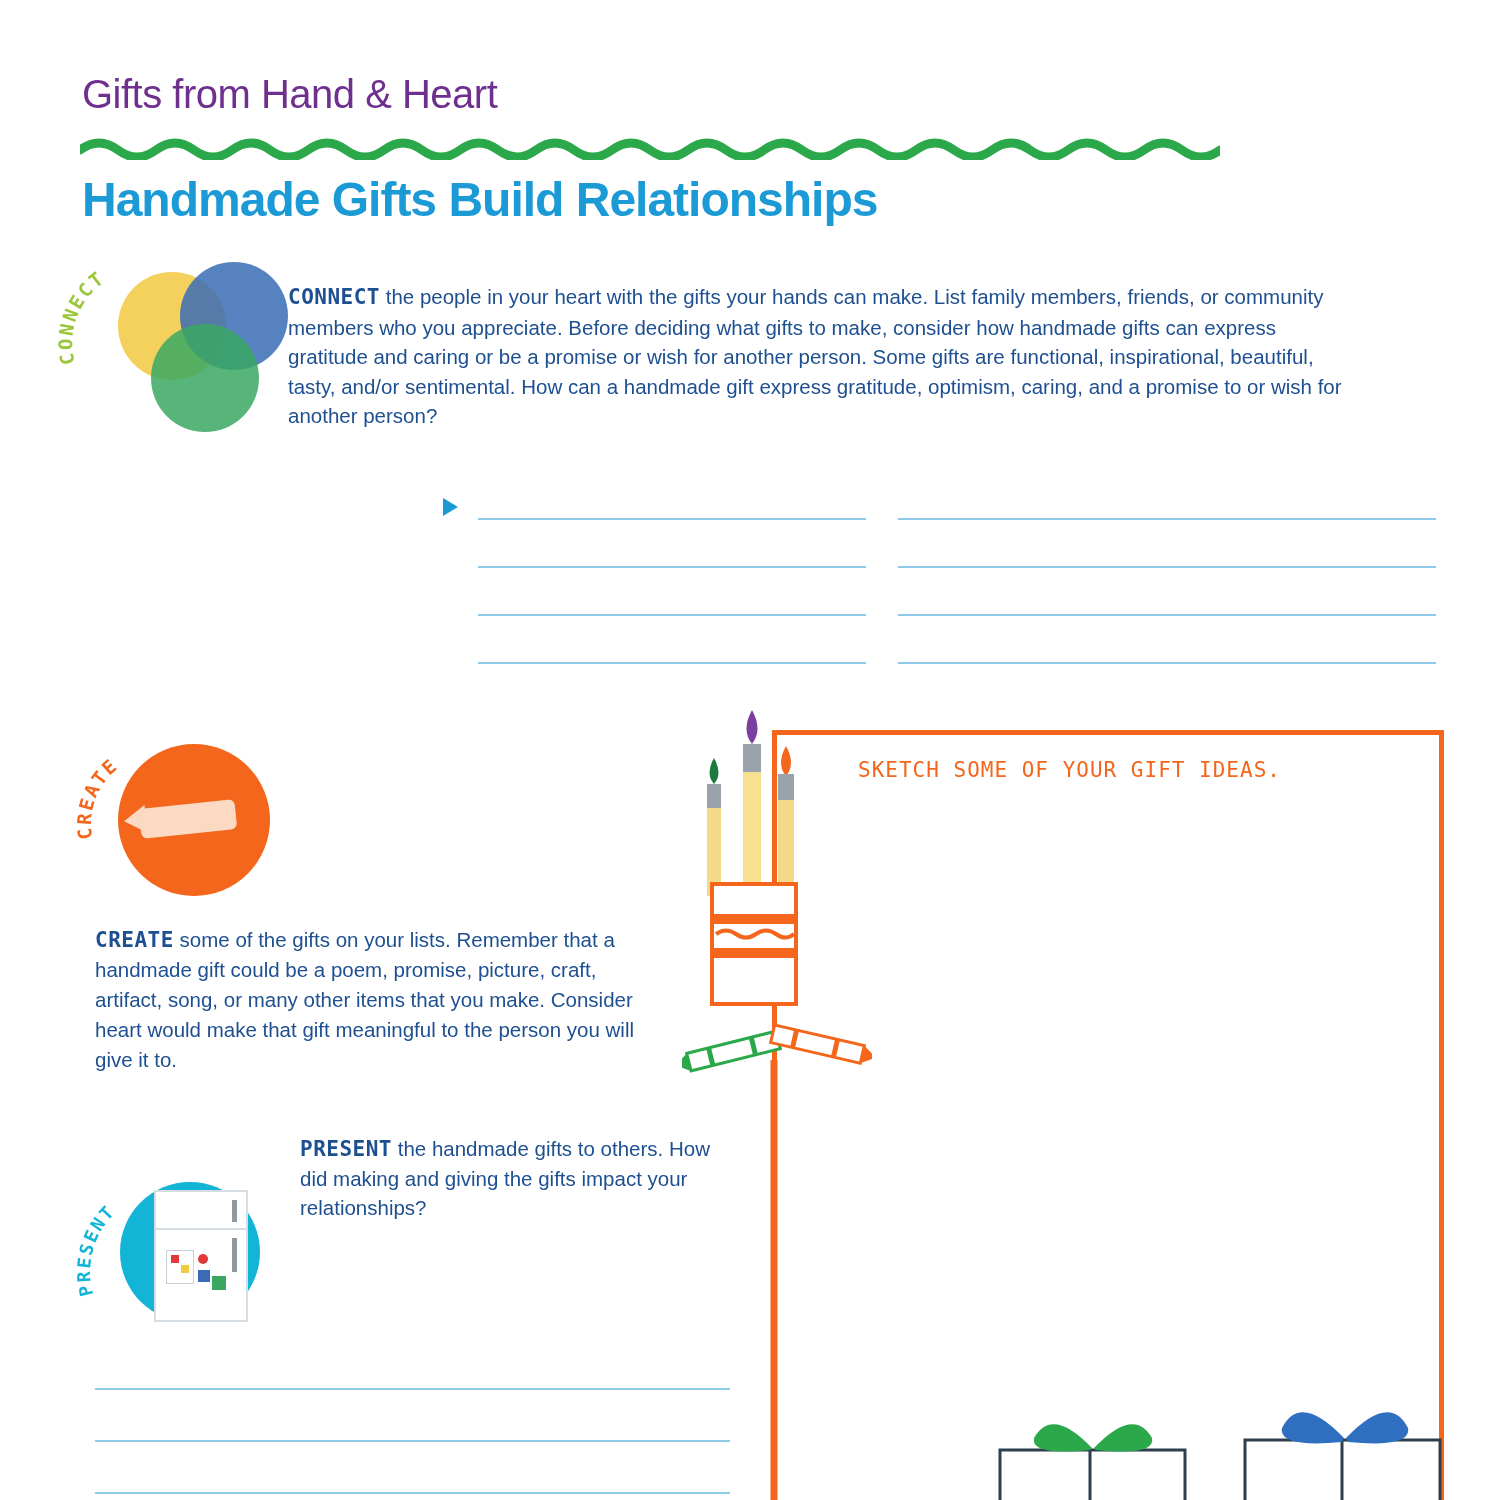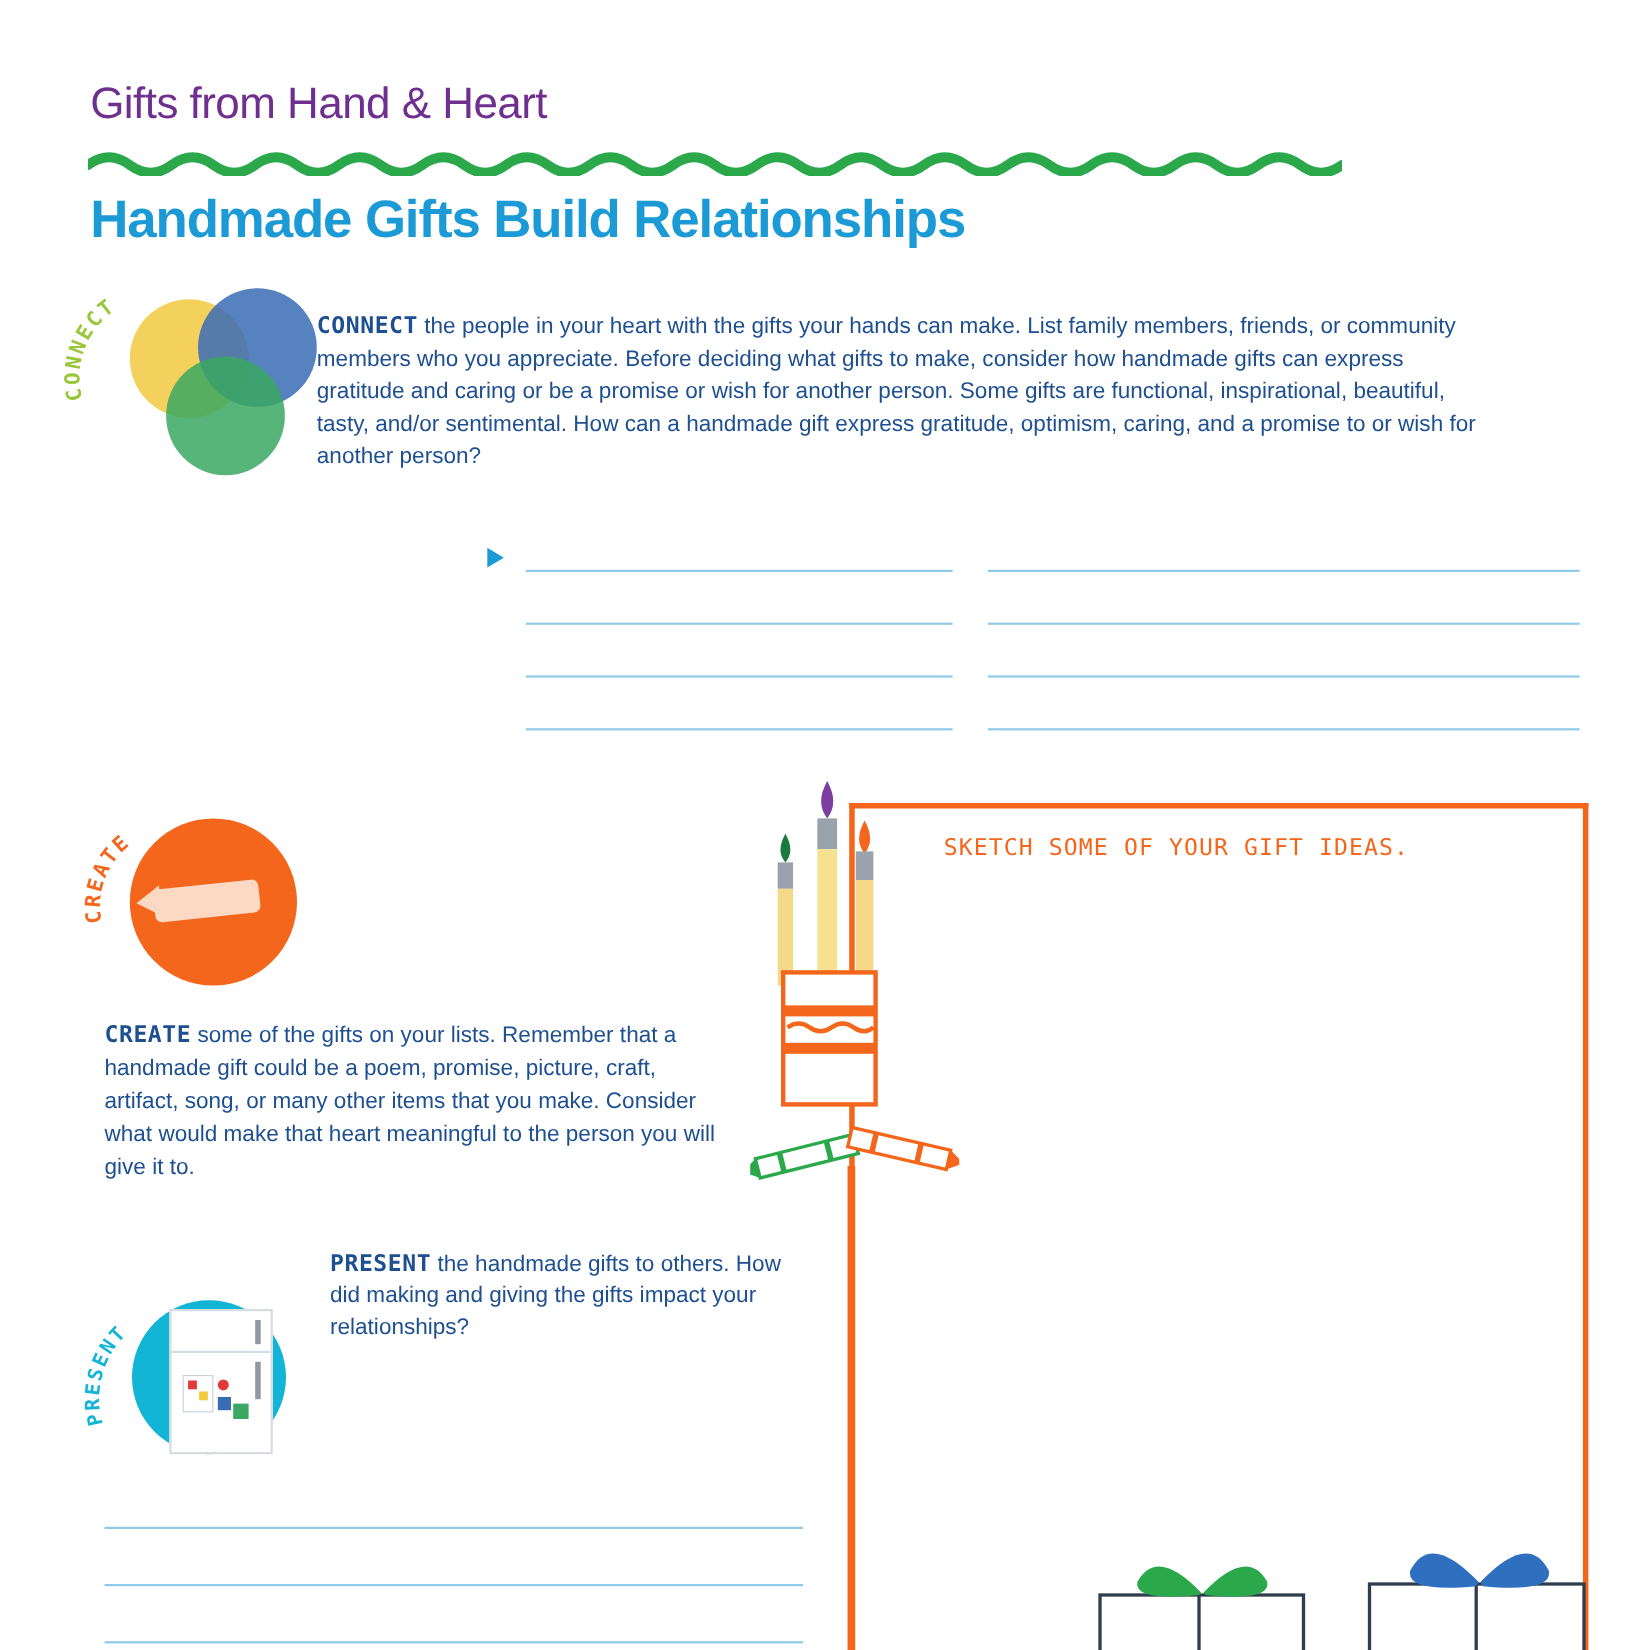--- a/index.html
+++ b/index.html
@@ -302,21 +302,21 @@
       <defs>
           <path id="arcCreate" d="M 16 104 A 70 70 0 0 1 90 14" fill="none"></path>
         </defs>
       <text font-family="DejaVu Sans Mono, monospace" font-size="19" font-weight="bold" fill="#f4661b" letter-spacing="2">
         <textPath href="#arcCreate" startOffset="4%">CREATE</textPath>
       </text>
     </svg>
   </div>
 
   <div class="create-text txt-block">
-    <span class="lead">CREATE</span><span> some of the gifts on your lists. Remember that a handmade gift could be a poem, promise, picture, craft, artifact, song, or many other items that you make. Consider what would make that heart meaningful to the person you will give it to.</span>
+    <span class="lead">CREATE</span><span> some of the gifts on your lists. Remember that a handmade gift could be a poem, promise, picture, craft, artifact, song, or many other items that you make. Consider heart would make that gift meaningful to the person you will give it to.</span>
   </div>
 
   <div class="fridge-badge">
     <div class="fridge">
       <div class="fridge-split"></div>
       <div class="fridge-handle h-top"></div>
       <div class="fridge-handle h-bot"></div>
       <div class="magnet" style="left:10px; top:58px; width:26px; height:32px; background:#ffffff; border:1px solid #c8d0d6;">
         <div style="position:absolute;left:4px;top:4px;width:8px;height:8px;background:#e03a3a;"></div>
         <div style="position:absolute;left:14px;top:14px;width:8px;height:8px;background:#f2c93f;"></div>

